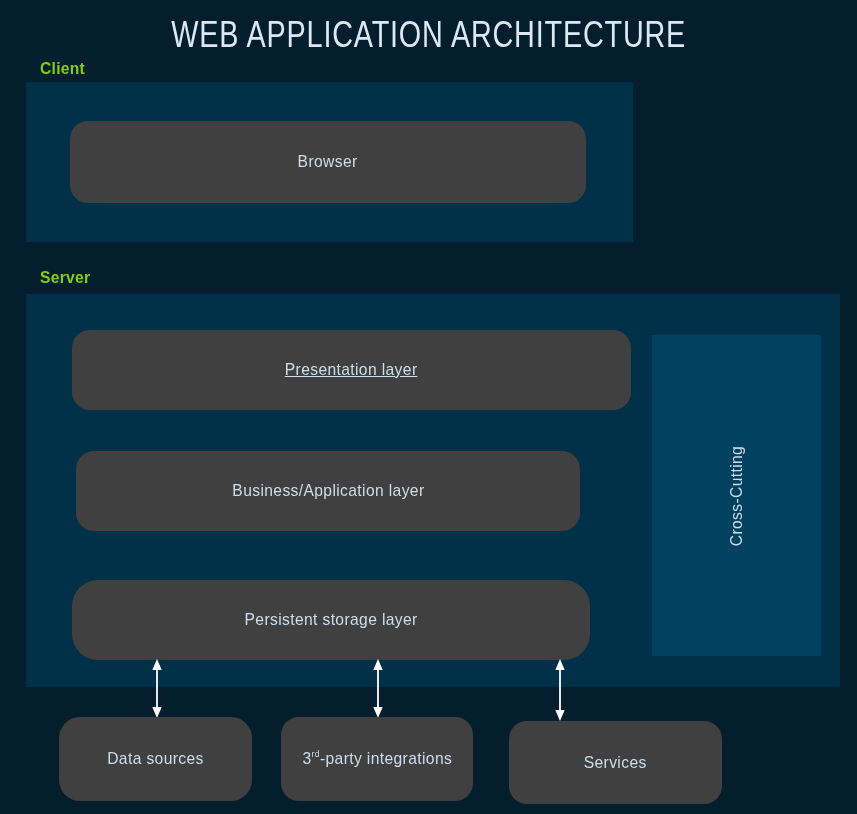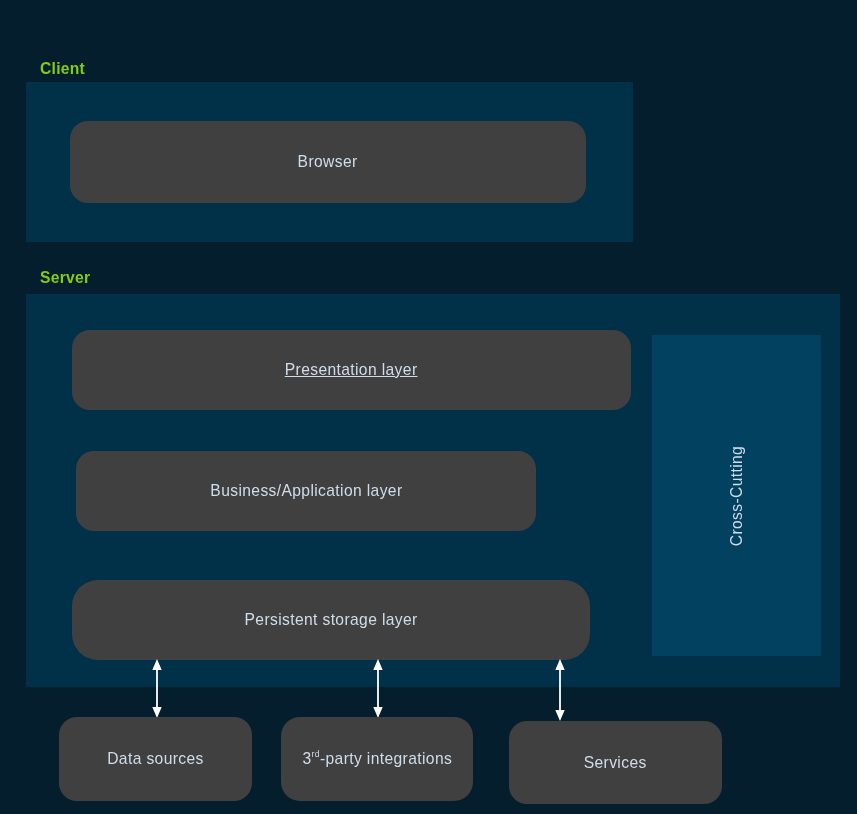--- a/index.html
+++ b/index.html
@@ -57,54 +57,57 @@
     display: flex;
     align-items: center;
     justify-content: center;
     color: #CFDDEA;
     font-size: 17px;
     letter-spacing: 0.4px;
     text-align: center;
   }
   .browser-box      { left: 70px;  top: 121px; width: 516px; height: 82px; }
   .presentation-box { left: 72px;  top: 330px; width: 559px; height: 80px; text-decoration: underline; }
-  .business-box     { left: 76px;  top: 451px; width: 460px; height: 80px; }
+  .business-box     { left: 76px;  top: 451px; width: 504px; height: 80px; }
   .persistent-box   { left: 72px;  top: 580px; width: 518px; height: 80px; border-radius: 26px; }
   .cross-box {
     left: 652px; top: 335px; width: 169px; height: 321px;
     background: #02415F;
     border-radius: 0;
   }
   .cross-box .vtext {
     display: inline-block;
     transform: rotate(-90deg) scaleX(0.92);
     white-space: nowrap;
   }
-  .datasources-box { left: 59px;  top: 717px; width: 193px; height: 84px; }
-  .thirdparty-box  { left: 281px; top: 717px; width: 192px; height: 84px; border-radius: 19px; }
+  .datasources-box { left: 59px;  top: 717px; width: 193px; height: 84px; border-radius: 21px; }
+  .thirdparty-box  { left: 281px; top: 717px; width: 192px; height: 84px; }
   .services-box    { left: 509px; top: 721px; width: 213px; height: 83px; }
   .thirdparty-box sup {
     font-size: 0.55em;
     vertical-align: super;
     line-height: 0;
   }
   .arrow {
     position: absolute;
     width: 14px;
   }
   .arrow-1 { left: 150px; top: 659px; height: 59px; }
   .arrow-2 { left: 371px; top: 659px; height: 59px; }
   .arrow-3 { left: 553px; top: 659px; height: 62px; }
   .arrow svg { display: block; width: 100%; height: 100%; }
 </style>
 </head>
 <body>
 
 <div class="canvas">
 
+  <div class="title">
+    <span class="cond">WEB APPLICATION ARCHITECTURE</span>
+  </div>
 
   <div class="group-label client-label">
     <span class="cond-sm">Client</span>
   </div>
   <div class="container client-container"></div>
   <div class="box browser-box">
     <span class="cond-sm">Browser</span>
   </div>
 
   <div class="group-label server-label">

